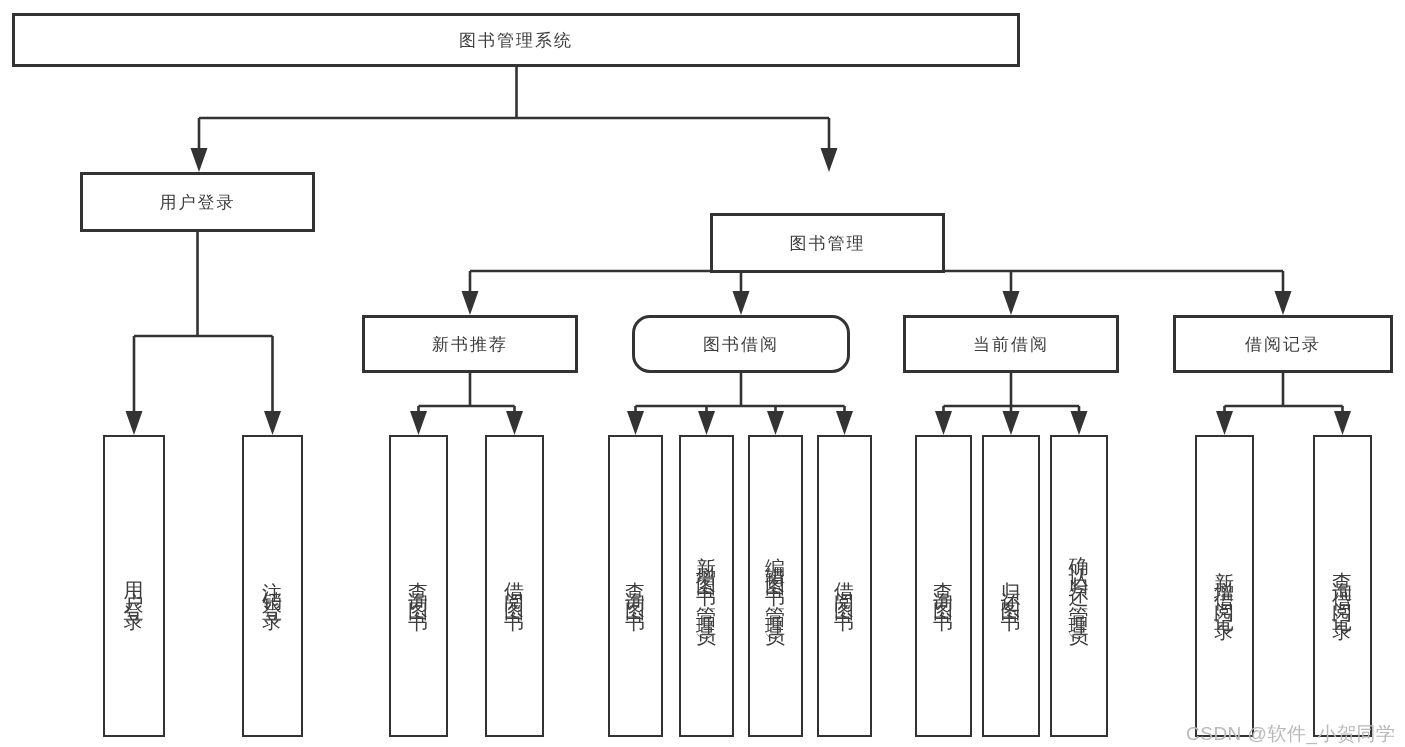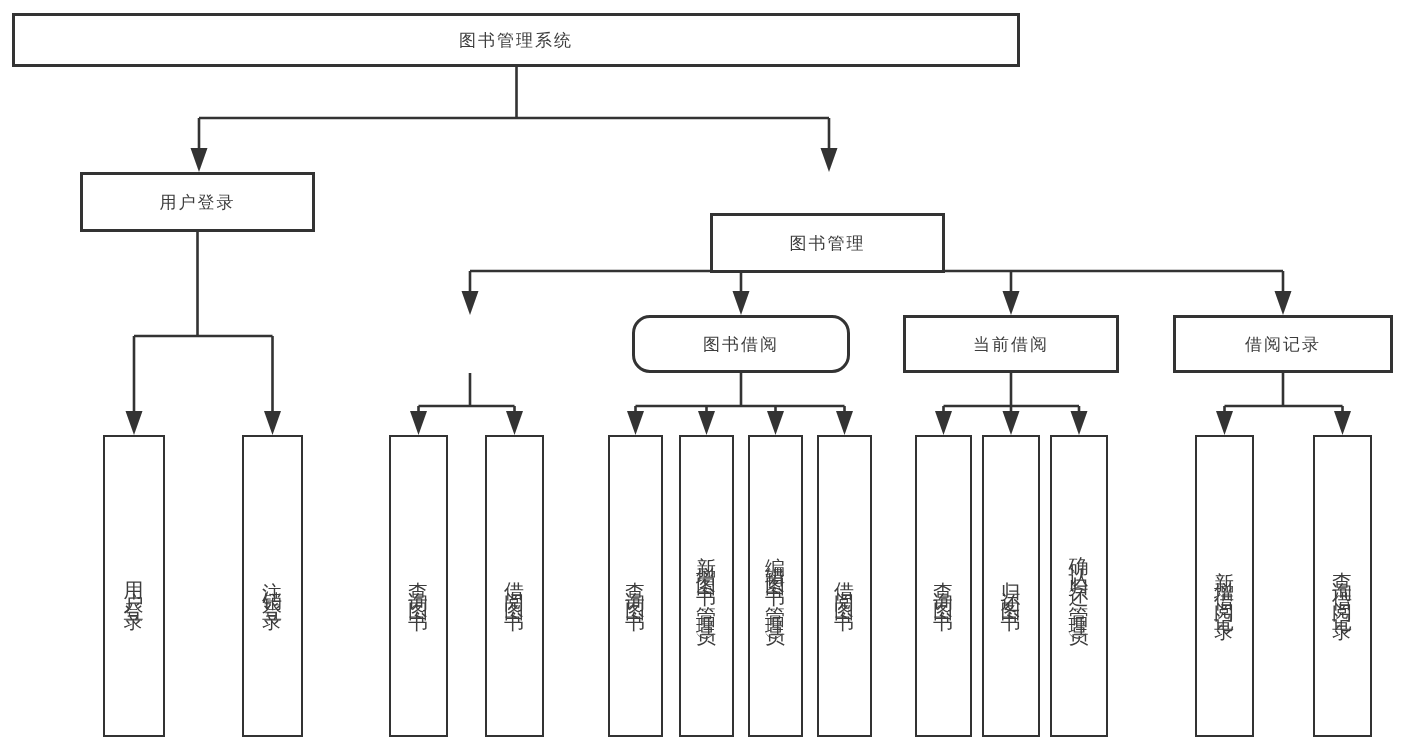--- a/index.html
+++ b/index.html
@@ -88,20 +88,21 @@
     <path d="M1283 373 V406 M1224.5 406 H1342.5 M1224.5 406 V412 M1342.5 406 V412"></path>
     <polygon points="1216,411 1233,411 1224.5,435"></polygon>
     <polygon points="1334,411 1351,411 1342.5,435"></polygon>
   </svg>
 
   <div class="box" style="left:12px;top:13px;width:1008px;height:54px;">图书管理系统</div>
 
   <div class="box" style="left:80px;top:172px;width:235px;height:60px;">用户登录</div>
   <div class="box" style="left:710px;top:172px;width:235px;height:60px;margin-top:41px;">图书管理</div>
 
+  <div class="box" style="left:362px;top:315px;width:216px;height:58px;">新书推荐</div>
   <div class="box" style="left:632px;top:315px;width:218px;height:58px;border-radius:18px;">图书借阅</div>
   <div class="box" style="left:1173px;top:315px;width:220px;height:58px;">借阅记录</div>
   <div class="box" style="left:903px;top:315px;width:216px;height:58px;">当前借阅</div>
 
   <div class="box leaf" style="left:103px;top:435px;width:62px;height:302px;">用户登录</div>
   <div class="box leaf" style="left:242px;top:435px;width:61px;height:302px;">注销登录</div>
 
   <div class="box leaf" style="left:389px;top:435px;width:59px;height:302px;">查询图书</div>
   <div class="box leaf" style="left:485px;top:435px;width:59px;height:302px;">借阅图书</div>
 
@@ -110,13 +111,14 @@
   <div class="box leaf" style="left:748px;top:435px;width:55px;height:302px;">编辑图书（管理员）</div>
   <div class="box leaf" style="left:817px;top:435px;width:55px;height:302px;">借阅图书</div>
 
   <div class="box leaf" style="left:915px;top:435px;width:57px;height:302px;">查询图书</div>
   <div class="box leaf" style="left:982px;top:435px;width:58px;height:302px;">归还图书</div>
   <div class="box leaf" style="left:1050px;top:435px;width:58px;height:302px;">确认归还（管理员）</div>
 
   <div class="box leaf" style="left:1195px;top:435px;width:59px;height:302px;">新增借阅记录</div>
   <div class="box leaf" style="left:1313px;top:435px;width:59px;height:302px;">查询借阅记录</div>
 
+  <div class="watermark">CSDN @软件_小贺同学</div>
 </div>
 
 </body></html>

